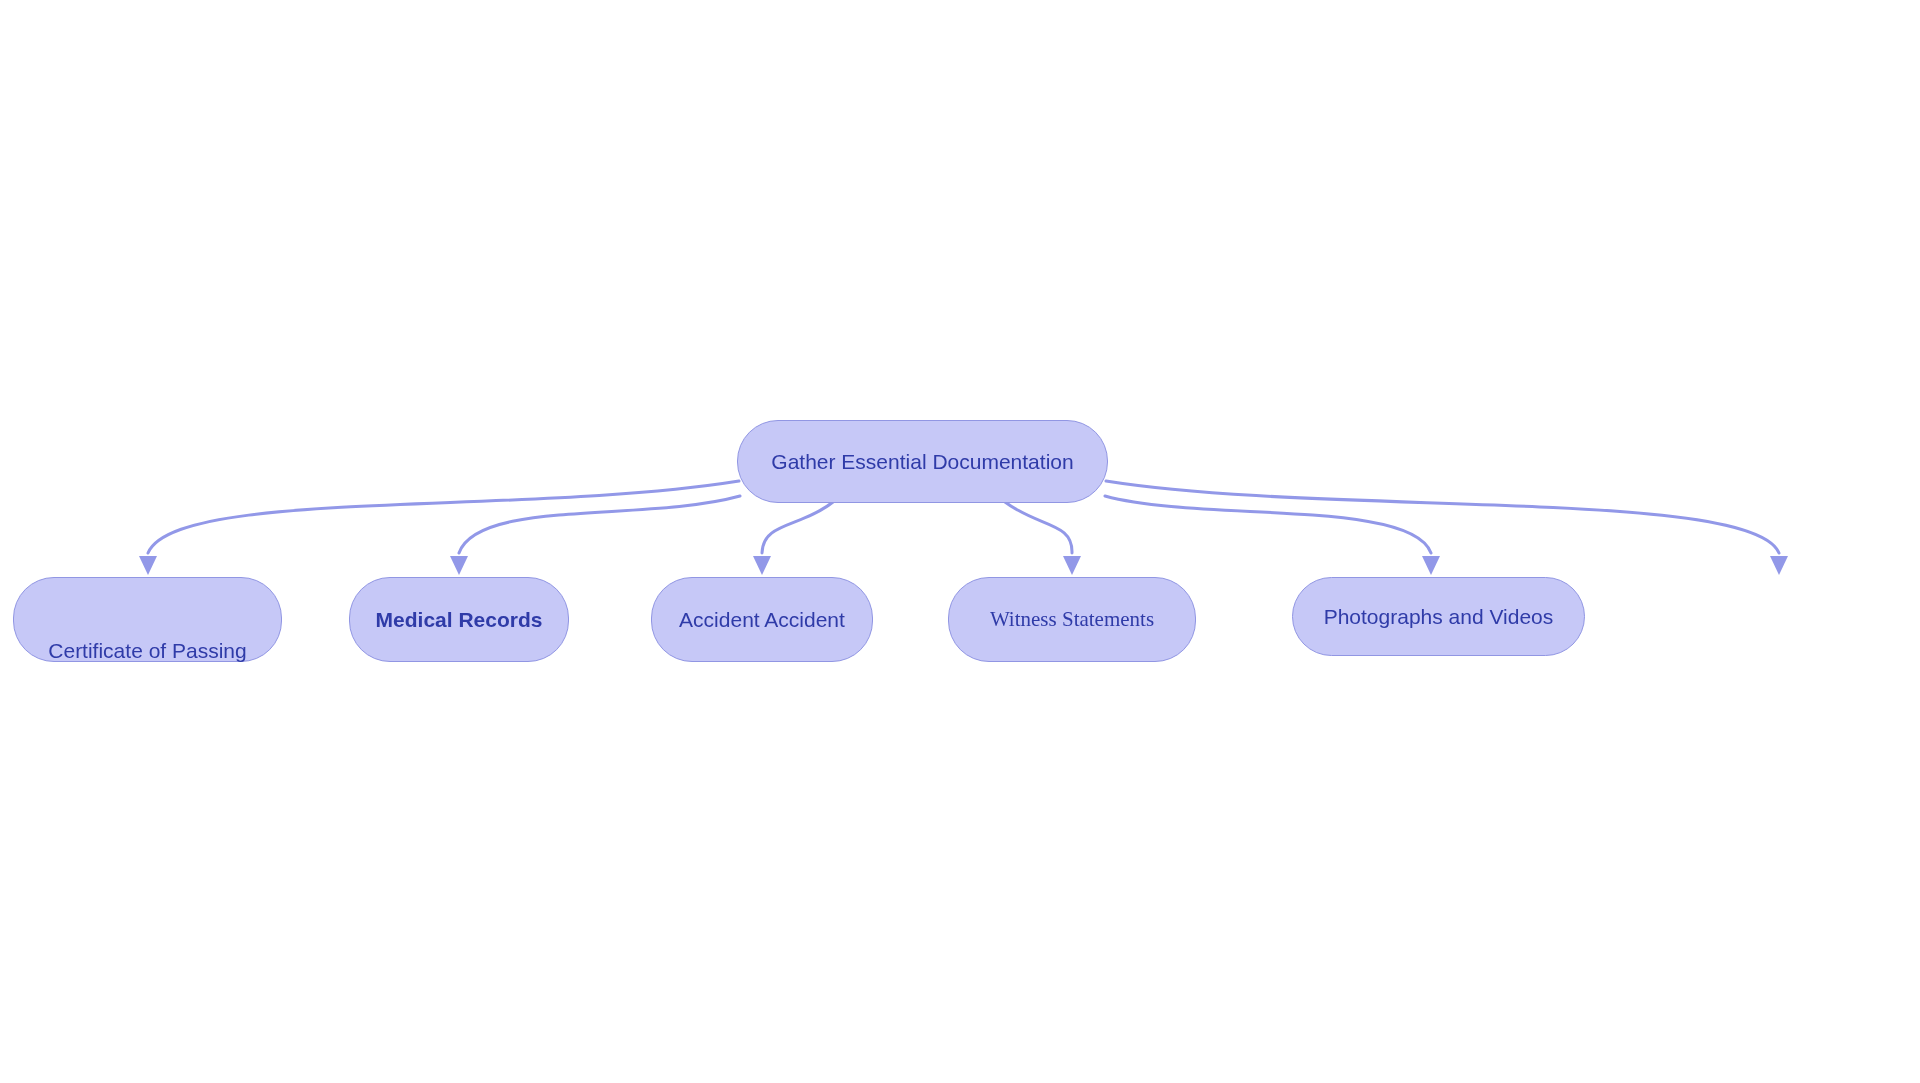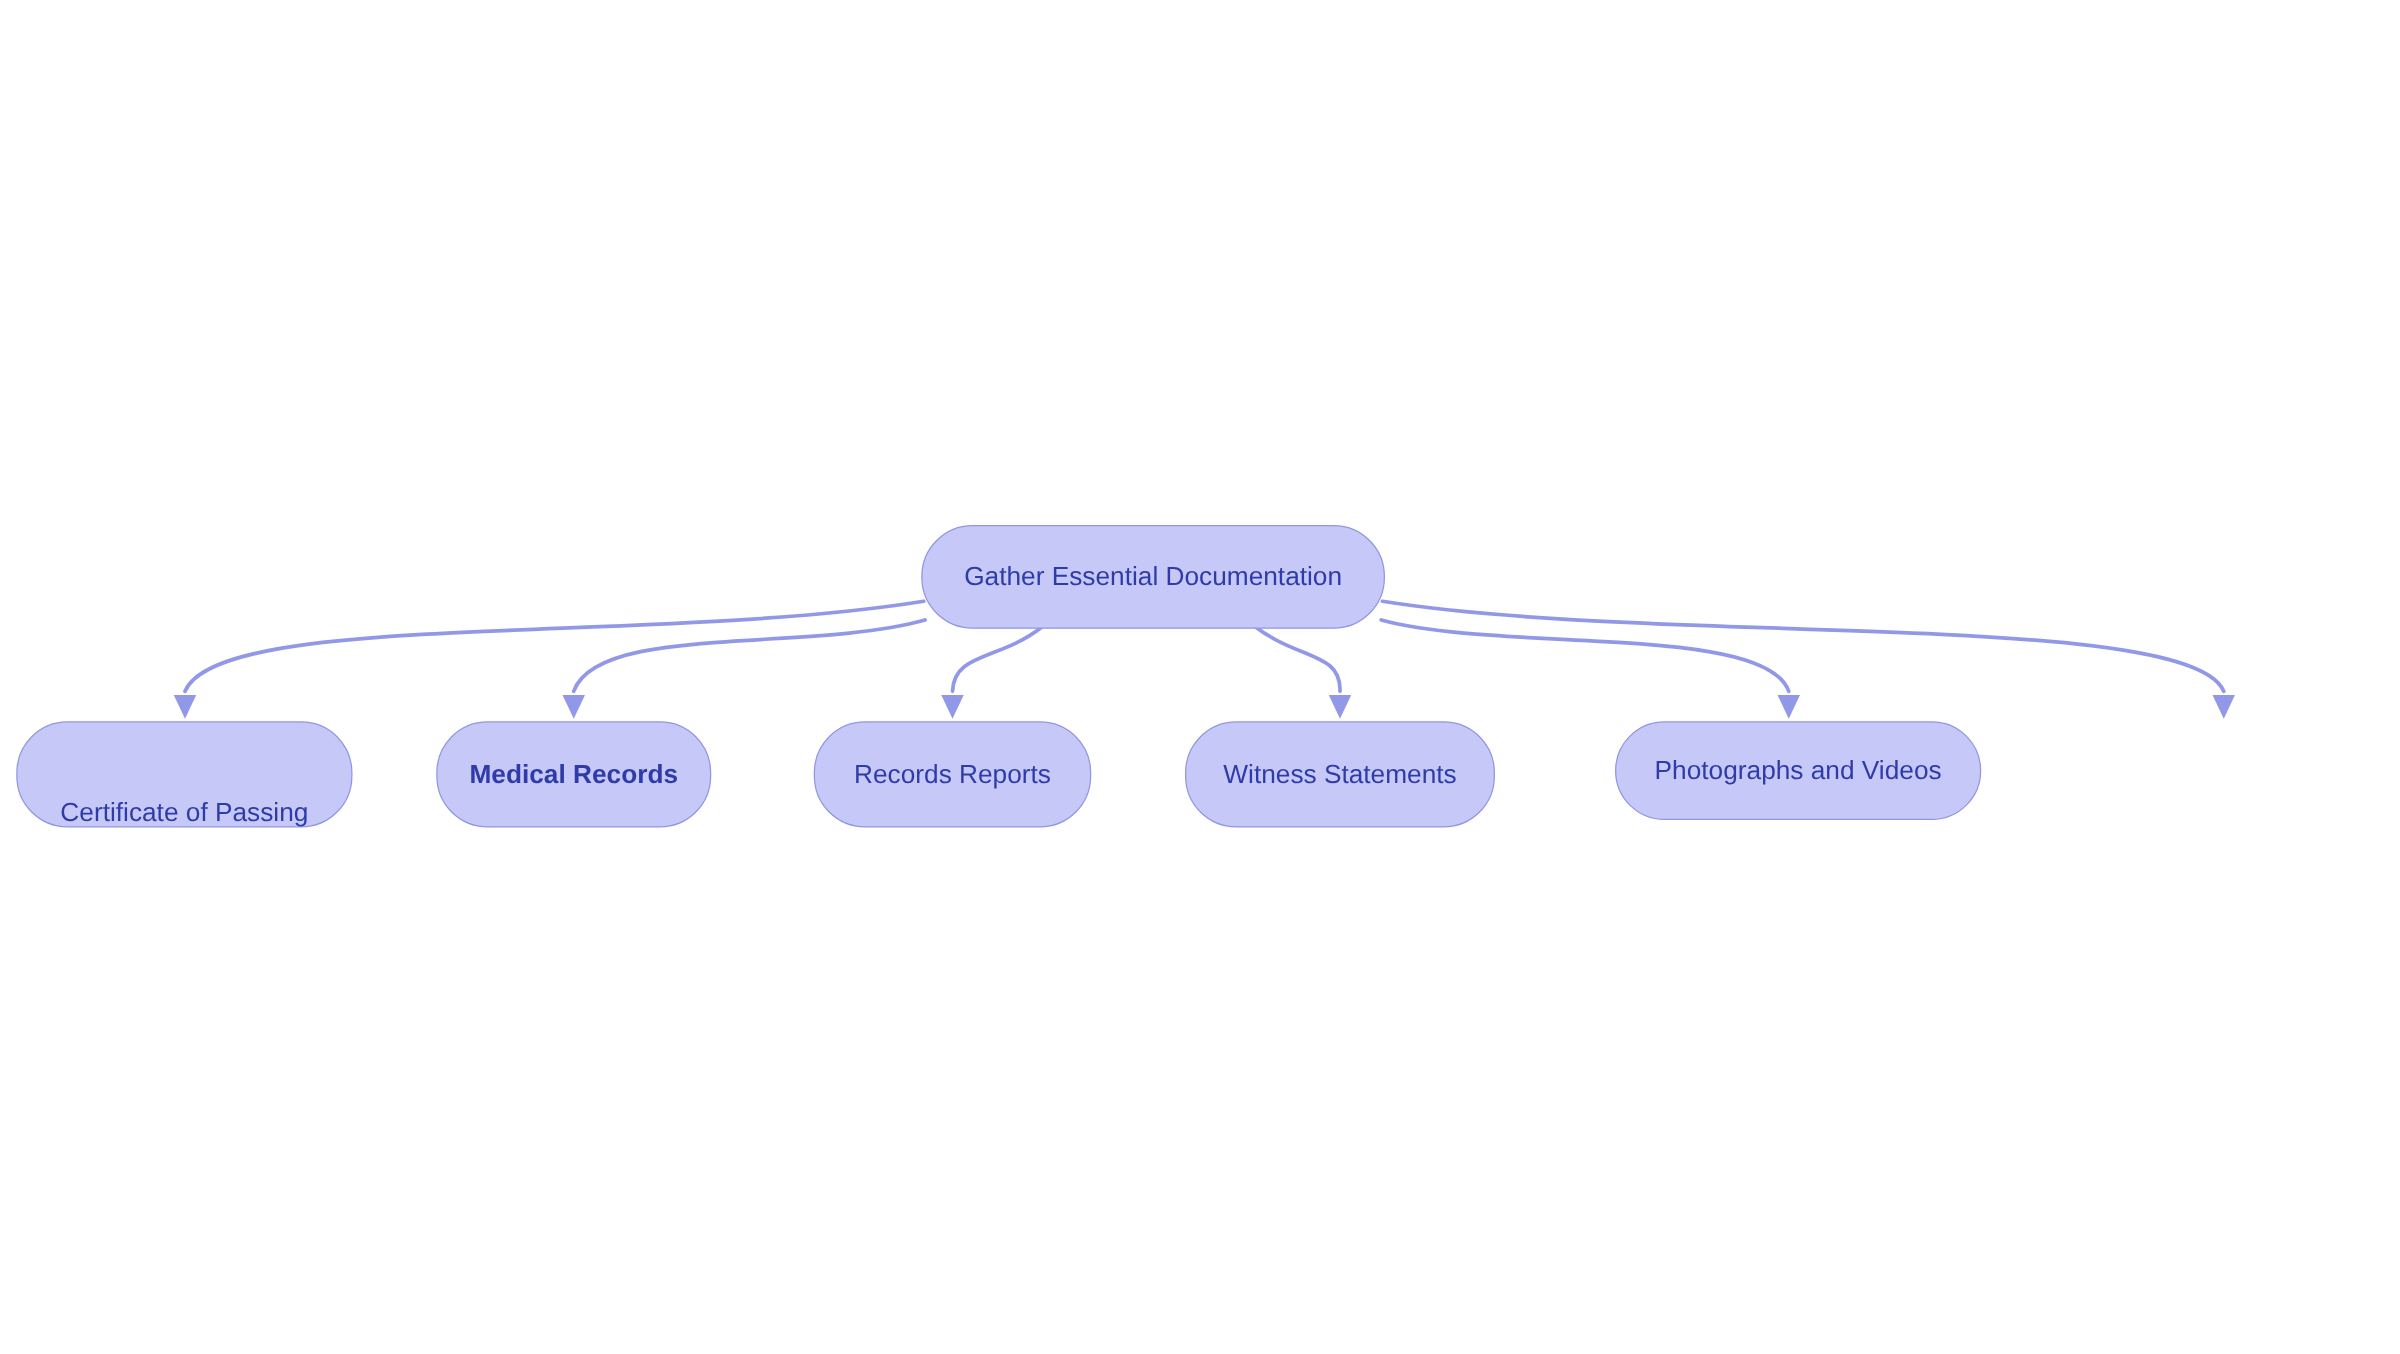--- a/index.html
+++ b/index.html
@@ -86,24 +86,24 @@
 
   <div class="node" style="left:13px; top:577px; width:269px; height:85px;align-items:flex-end;">
     <span class="label">Certificate of Passing</span>
   </div>
 
   <div class="node" style="left:349px; top:577px; width:220px; height:85px;font-weight:bold;">
     <span class="label">Medical Records</span>
   </div>
 
   <div class="node" style="left:651px; top:577px; width:222px; height:85px;">
-    <span class="label">Records Reports</span>
+    <span class="label">Accident Accident</span>
   </div>
 
-  <div class="node" style="left:948px; top:577px; width:248px; height:85px;">
+  <div class="node" style="left:948px; top:577px; width:248px; height:85px;font-family:Liberation Serif, serif;">
     <span class="label">Witness Statements</span>
   </div>
 
   <div class="node" style="left:1292px; top:577px; width:293px; height:79px;">
     <span class="label">Photographs and Videos</span>
   </div>
 
 
 </div>
 

